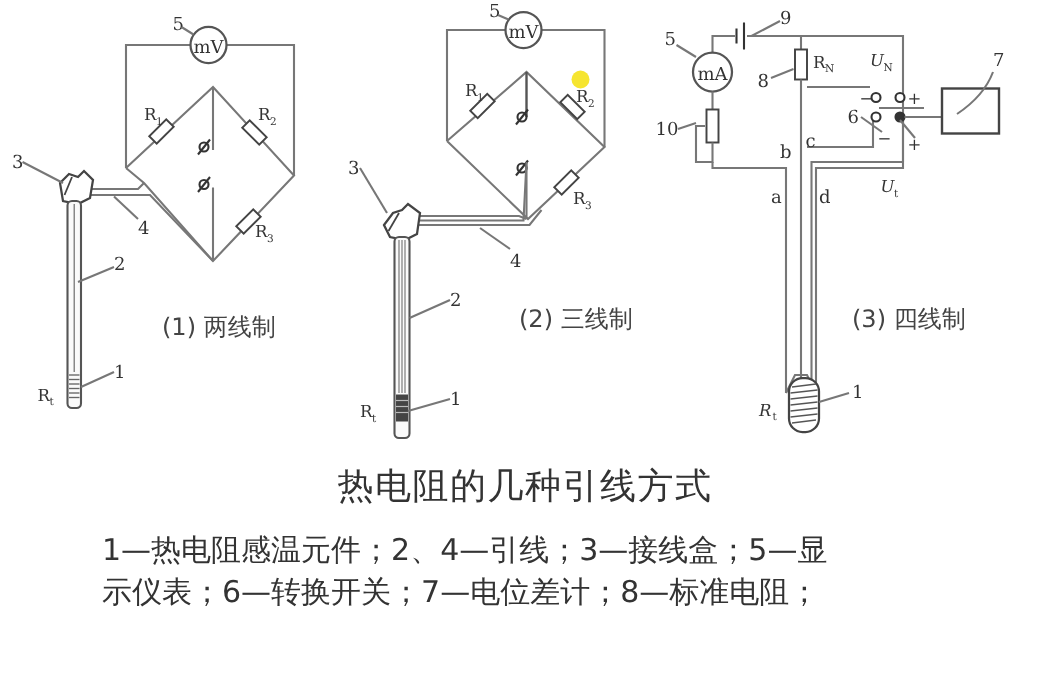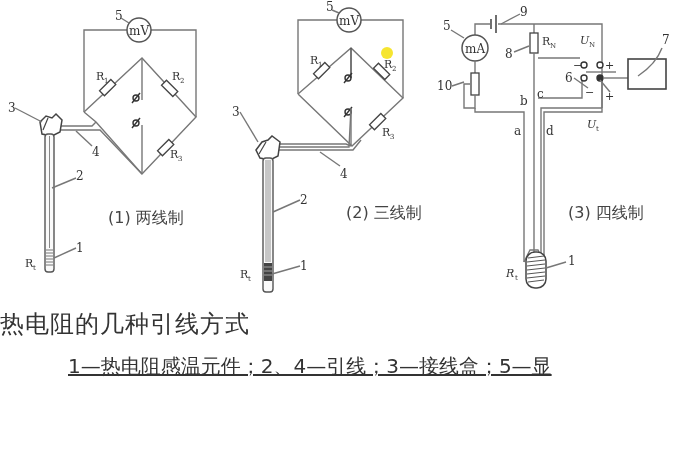--- a/index.html
+++ b/index.html
@@ -2,23 +2,23 @@
 <html><head>
 <meta charset="utf-8">
 <style>
   html, body { margin: 0; padding: 0; background: #ffffff; }
   body { width: 700px; height: 451px; position: relative; overflow: hidden; font-family: "DejaVu Sans", sans-serif; }
   #diagram { position: absolute; left: 0; top: 0; width: 700px; height: 300px; }
   svg text { font-family: "DejaVu Serif", serif; fill: #333; }
   .lbl-cn { font-family: "DejaVu Sans", sans-serif; fill: #444; }
   .w { stroke: #777; stroke-width: 1.4; fill: none; }
   .wd { stroke: #555; stroke-width: 1.6; fill: none; }
-  #caption-title { position: absolute; left: 0; width: 700px; top: 308px; font-size: 24px; color: #333; letter-spacing: 1px; }
+  #caption-title { position: absolute; left: 0; width: 700px; top: 308px; text-align: center; font-size: 24px; color: #333; letter-spacing: 1px; }
   #legend { position: absolute; left: 68px; top: 352px; width: 600px; font-size: 20px; line-height: 28px; color: #333; }
-  #legend div { white-space: nowrap; text-decoration: underline; }
+  #legend div { white-space: nowrap; }
   .marker { position:absolute; width:12px; height:12px; border-radius:50%; background:#f5e21a; opacity:0.9; }
 </style>
 </head>
 <body>
 
 <svg id="diagram" width="700" height="300" viewBox="0 0 700 300" xmlns="http://www.w3.org/2000/svg">
 
   <g>
 
     <polyline class="w" points="84,112 84,30 127,30"></polyline>
@@ -208,13 +208,14 @@
     <text class="lbl-cn" x="568" y="218" font-size="16">(3) 四线制</text>
   </g>
 </svg>
 
 <div class="marker" style="left:381px; top:47px;"></div>
 
 <div id="caption-title">热电阻的几种引线方式</div>
 
 <div id="legend">
   <div>1—热电阻感温元件；2、4—引线；3—接线盒；5—显</div>
+  <div>示仪表；6—转换开关；7—电位差计；8—标准电阻；</div>
 </div>
 
 </body></html>

